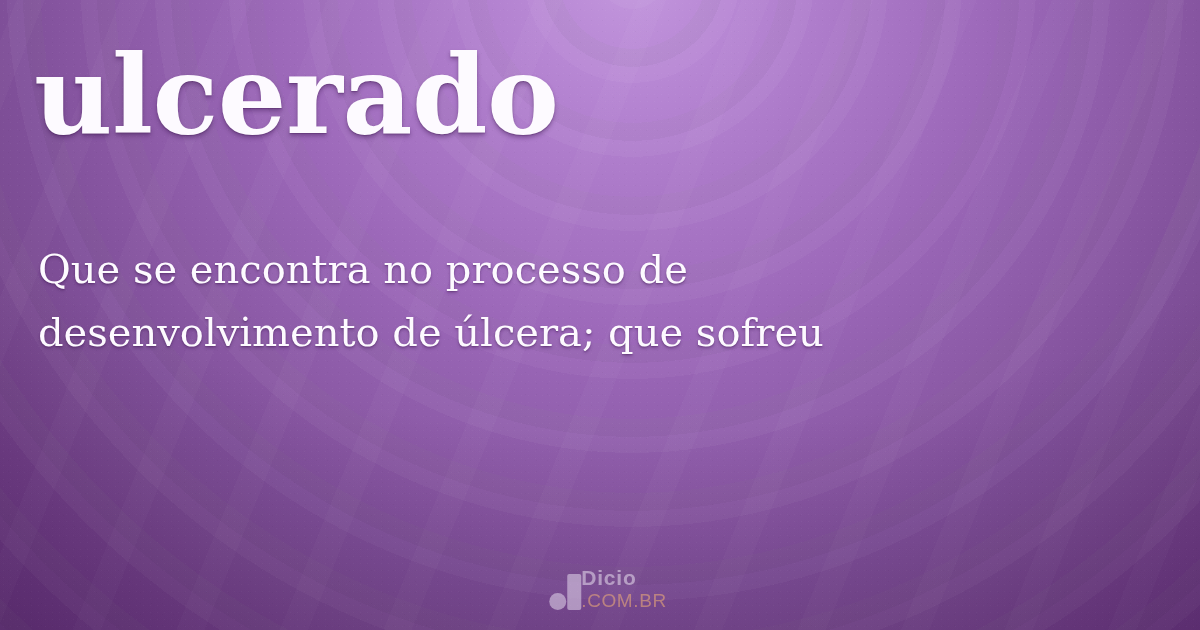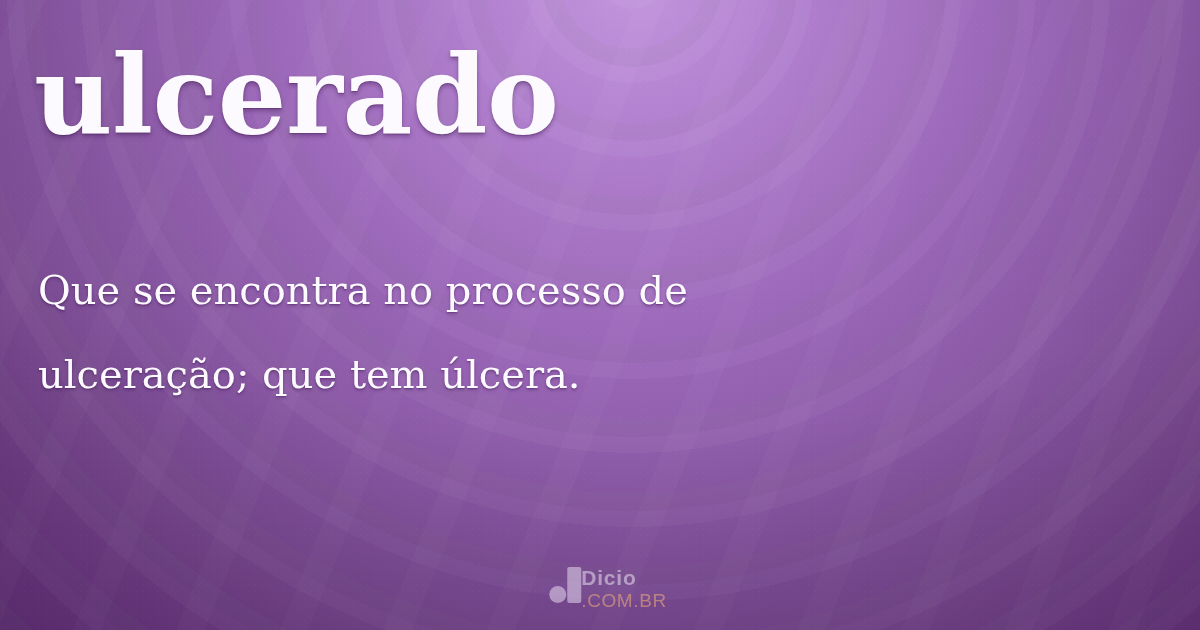--- a/index.html
+++ b/index.html
@@ -133,32 +133,31 @@
     font-size: 40px;
     line-height: 63px;
     color: #fdfaff;
     text-shadow: 0 2px 3px rgba(58,20,76,0.35),
                  0 1px 1px rgba(58,20,76,0.25);
   }
 
   .definition .line {
     display: block;
     white-space: nowrap;
-    margin-top: 21px;
   }
 
   
 
   .logo {
     position: absolute;
     left: 50%;
     transform: translateX(-50%);
     bottom: 20px;
     display: flex;
-    align-items: flex-start;
+    align-items: flex-end;
     opacity: .50;
   }
 
   .logo-mark {
     position: relative;
     width: 32px;
     height: 36px;
     flex: none;
   }
 
@@ -216,21 +215,21 @@
   <div class="bg-sheen"></div>
   <div class="bg-speck"></div>
   <div class="bg-vignette"></div>
 
   <div class="content">
 
     <h1 class="word-title">ulcerado</h1>
 
     <div class="definition">
       <span class="line">Que se encontra no processo de</span>
-      <span class="line">ulceração; que tem úlcera.</span>
+      <span class="line">desenvolvimento de úlcera; que sofreu</span>
     </div>
 
     <div class="logo">
       <span class="logo-mark">
         <span class="dot"></span>
         <span class="bar"></span>
       </span>
       <span class="logo-text">
         <span class="logo-name">Dicio</span>
         <span class="logo-tld">.COM.BR</span>

